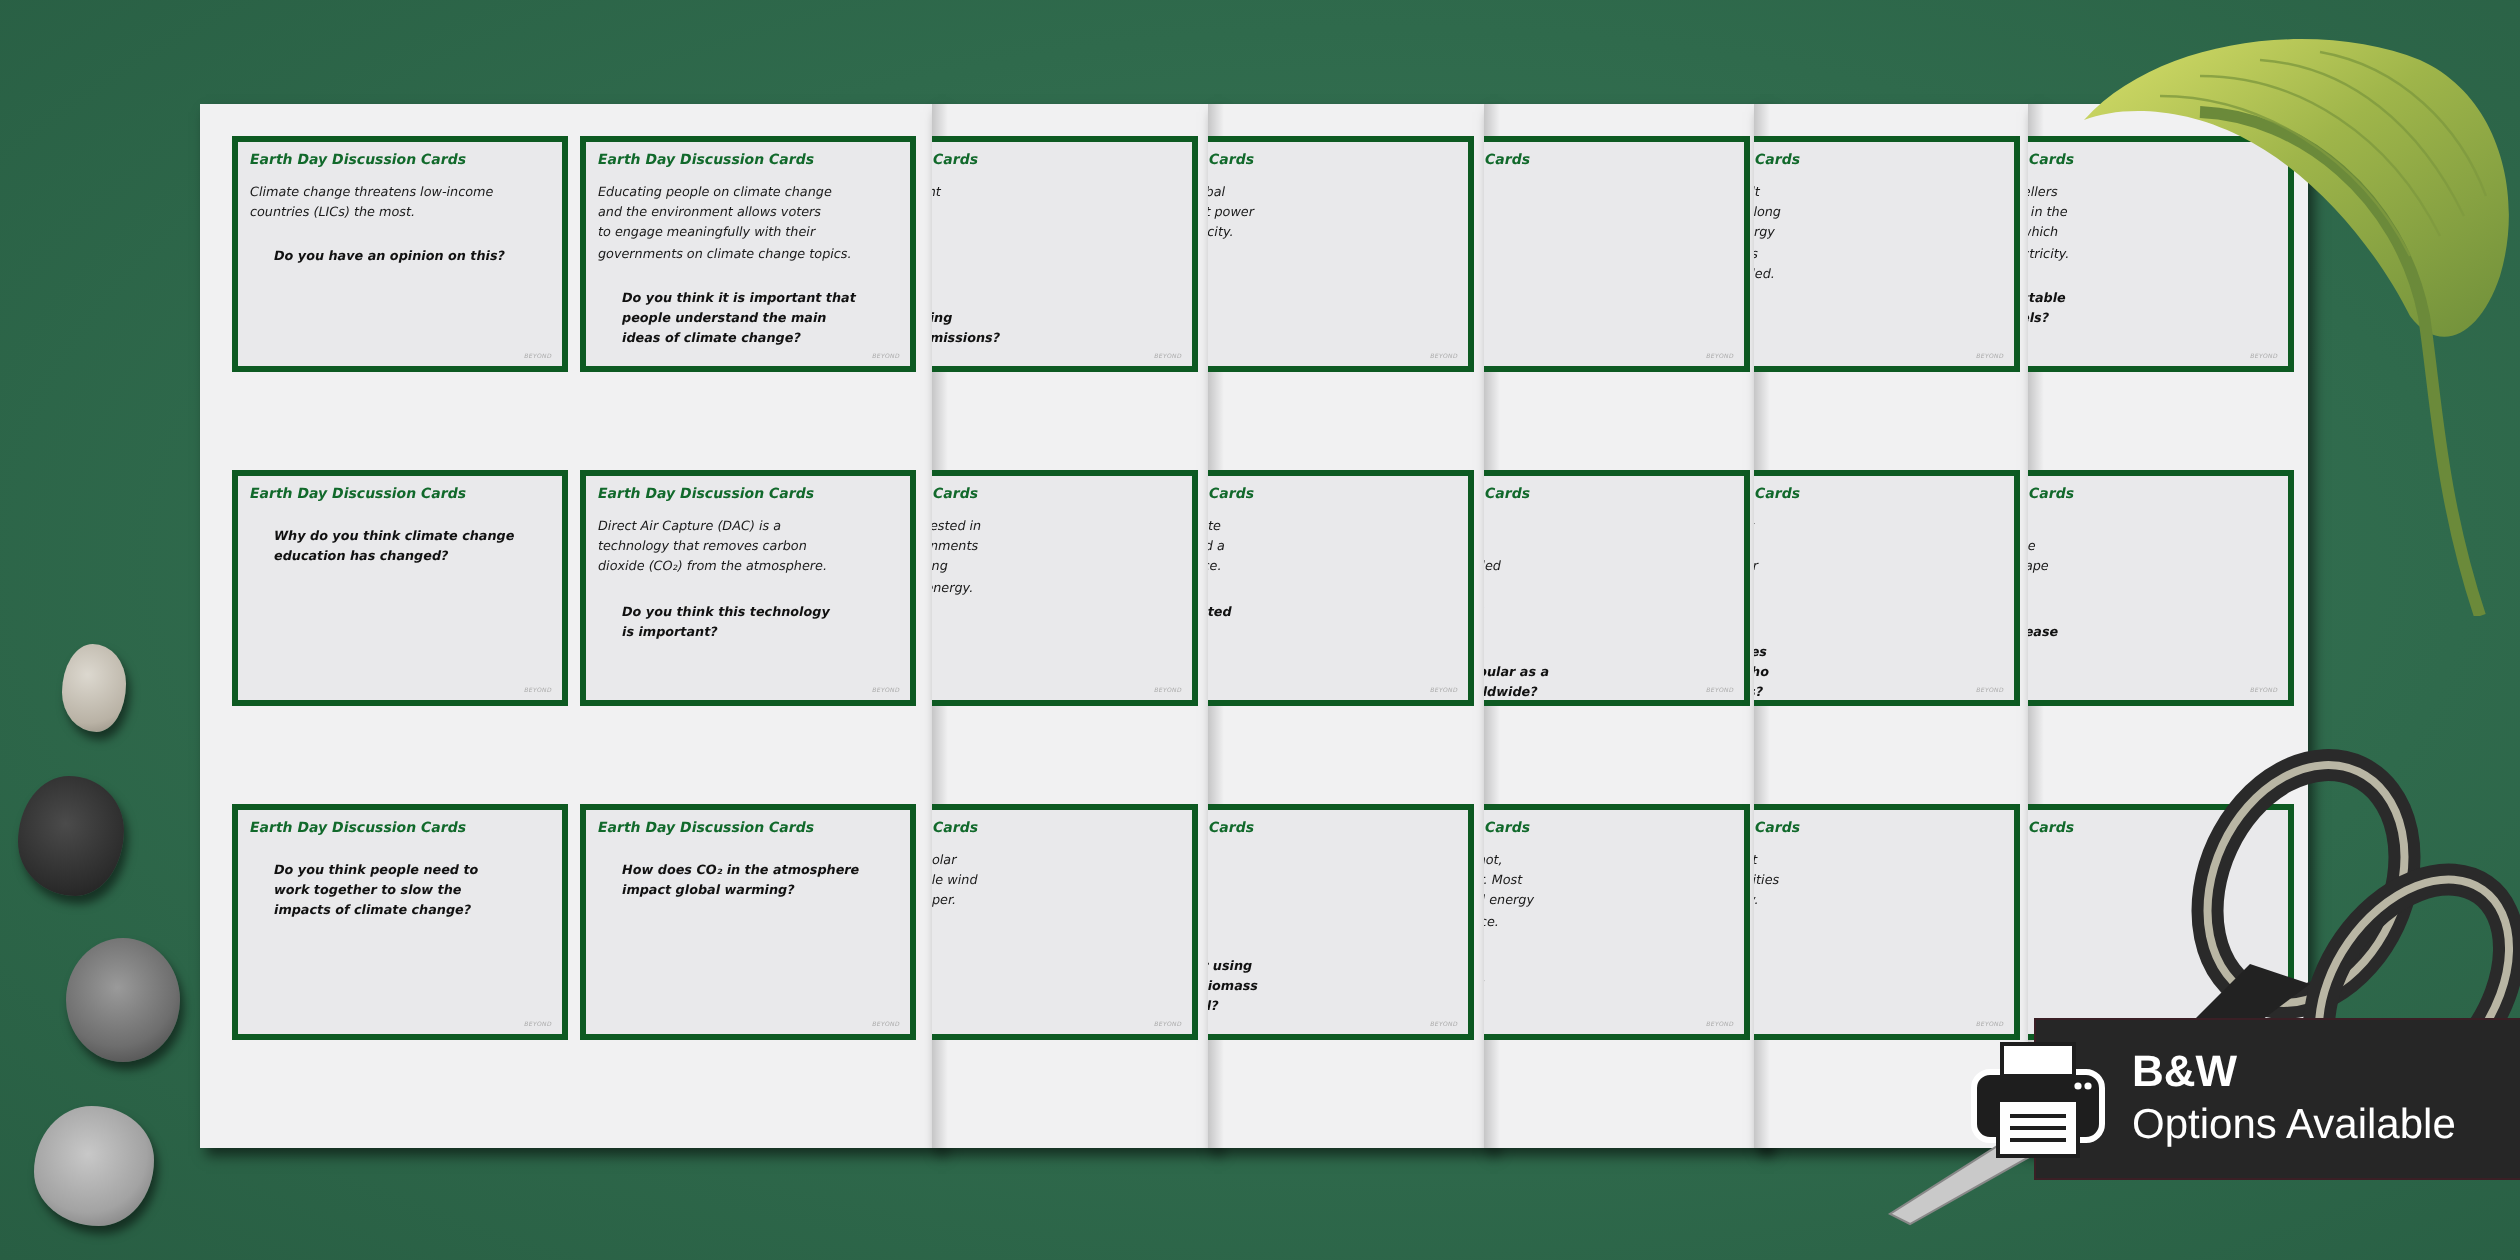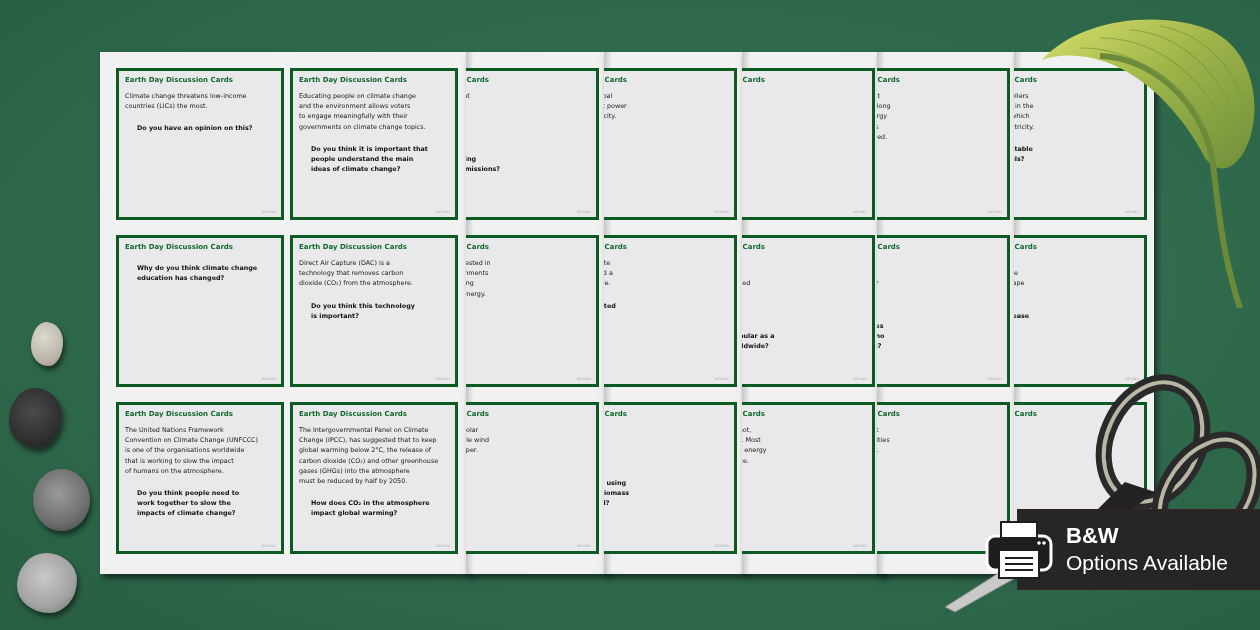--- a/index.html
+++ b/index.html
@@ -3,22 +3,22 @@
 <meta charset="utf-8">
 <style>
   html,body{margin:0;padding:0;}
   body{width:1260px;height:630px;overflow:hidden;position:relative;
        background:#2f6b4e;font-family:"DejaVu Sans","Liberation Sans",sans-serif;}
   .bg{position:absolute;inset:0;background:radial-gradient(ellipse at 55% 45%,#3a7858 0%,#2f6a4c 55%,#285e43 100%);}
   .sheet{position:absolute;top:52px;height:522px;background:#f1f1f2;
          box-shadow:3px 4px 6px rgba(0,0,0,.55);}
   .sheet .shade{position:absolute;left:0;top:0;bottom:0;width:8px;
          background:linear-gradient(90deg,rgba(0,0,0,.18),rgba(0,0,0,0));}
-  .card{position:absolute;width:168px;height:152px;background:#e9e9eb;
-        border:3px solid #0d5a22;box-sizing:border-box;overflow:hidden;}
+  .card{position:absolute;width:168px;height:118px;background:#e9e9eb;
+        border:3px solid #0d5a22;box-sizing:border-box;overflow:hidden;font-style:italic;}
   .card .inner{position:absolute;top:5px;width:154px;}
   .card .title{font-size:7px;font-weight:bold;color:#11692b;margin:0 0 7px 0;white-space:nowrap;}
   .card .body{font-size:6.4px;line-height:10.2px;color:#1a1a1a;margin:0 0 7px 0;white-space:pre-line;}
   .card .q{font-size:6.4px;line-height:10.2px;color:#111;font-weight:bold;white-space:pre-line;margin:12px;}
   .card .foot{position:absolute;right:5px;bottom:3px;font-size:3px;color:#aaa;letter-spacing:.2px;}
   .stone{position:absolute;border-radius:48% 52% 46% 54%/55% 45% 55% 45%;box-shadow:2px 4px 5px rgba(0,0,0,.5);}
   .leaf{position:absolute;}
   .badge{position:absolute;left:1017px;top:509px;width:243px;height:79px;background:#262626;
          border:1px solid #3a1f25;}
   .badge .t1{position:absolute;left:48px;top:13px;color:#fff;font-weight:bold;font-size:22px;font-family:"Liberation Sans",sans-serif;}
@@ -50,25 +50,20 @@
         <div class="inner" style="left: 6px;">
           <div class="title">Earth Day Discussion Cards</div>
           <div class="q">Why do you think climate change
 education has changed?</div>
         </div>
         <div class="foot">BEYOND</div>
       </div>
       <div class="card" style="left: 16px; top: 350px; width: 168px;">
         <div class="inner" style="left: 6px;">
           <div class="title">Earth Day Discussion Cards</div>
-          <div class="body">The United Nations Framework
-Convention on Climate Change (UNFCCC)
-is one of the organisations worldwide
-that is working to slow the impact
-of humans on the atmosphere.</div>
           <div class="q">Do you think people need to
 work together to slow the
 impacts of climate change?</div>
         </div>
         <div class="foot">BEYOND</div>
       </div>
       <div class="card" style="left: 190px; top: 16px; width: 168px;">
         <div class="inner" style="left: 6px;">
           <div class="title">Earth Day Discussion Cards</div>
           <div class="body">Educating people on climate change
@@ -88,26 +83,20 @@
 technology that removes carbon
 dioxide (CO₂) from the atmosphere.</div>
           <div class="q">Do you think this technology
 is important?</div>
         </div>
         <div class="foot">BEYOND</div>
       </div>
       <div class="card" style="left: 190px; top: 350px; width: 168px;">
         <div class="inner" style="left: 6px;">
           <div class="title">Earth Day Discussion Cards</div>
-          <div class="body">The Intergovernmental Panel on Climate
-Change (IPCC), has suggested that to keep
-global warming below 2°C, the release of
-carbon dioxide (CO₂) and other greenhouse
-gases (GHGs) into the atmosphere
-must be reduced by half by 2050.</div>
           <div class="q">How does CO₂ in the atmosphere
 impact global warming?</div>
         </div>
         <div class="foot">BEYOND</div>
       </div>
     </div>
     <div class="sheet" style="left: 466px; width: 142px; overflow: hidden;">
       <div class="shade"></div>
       <div class="card" style="left: -60px; top: 16px; width: 193px;">
         <div class="inner" style="left: 0px; width: 200px;">

